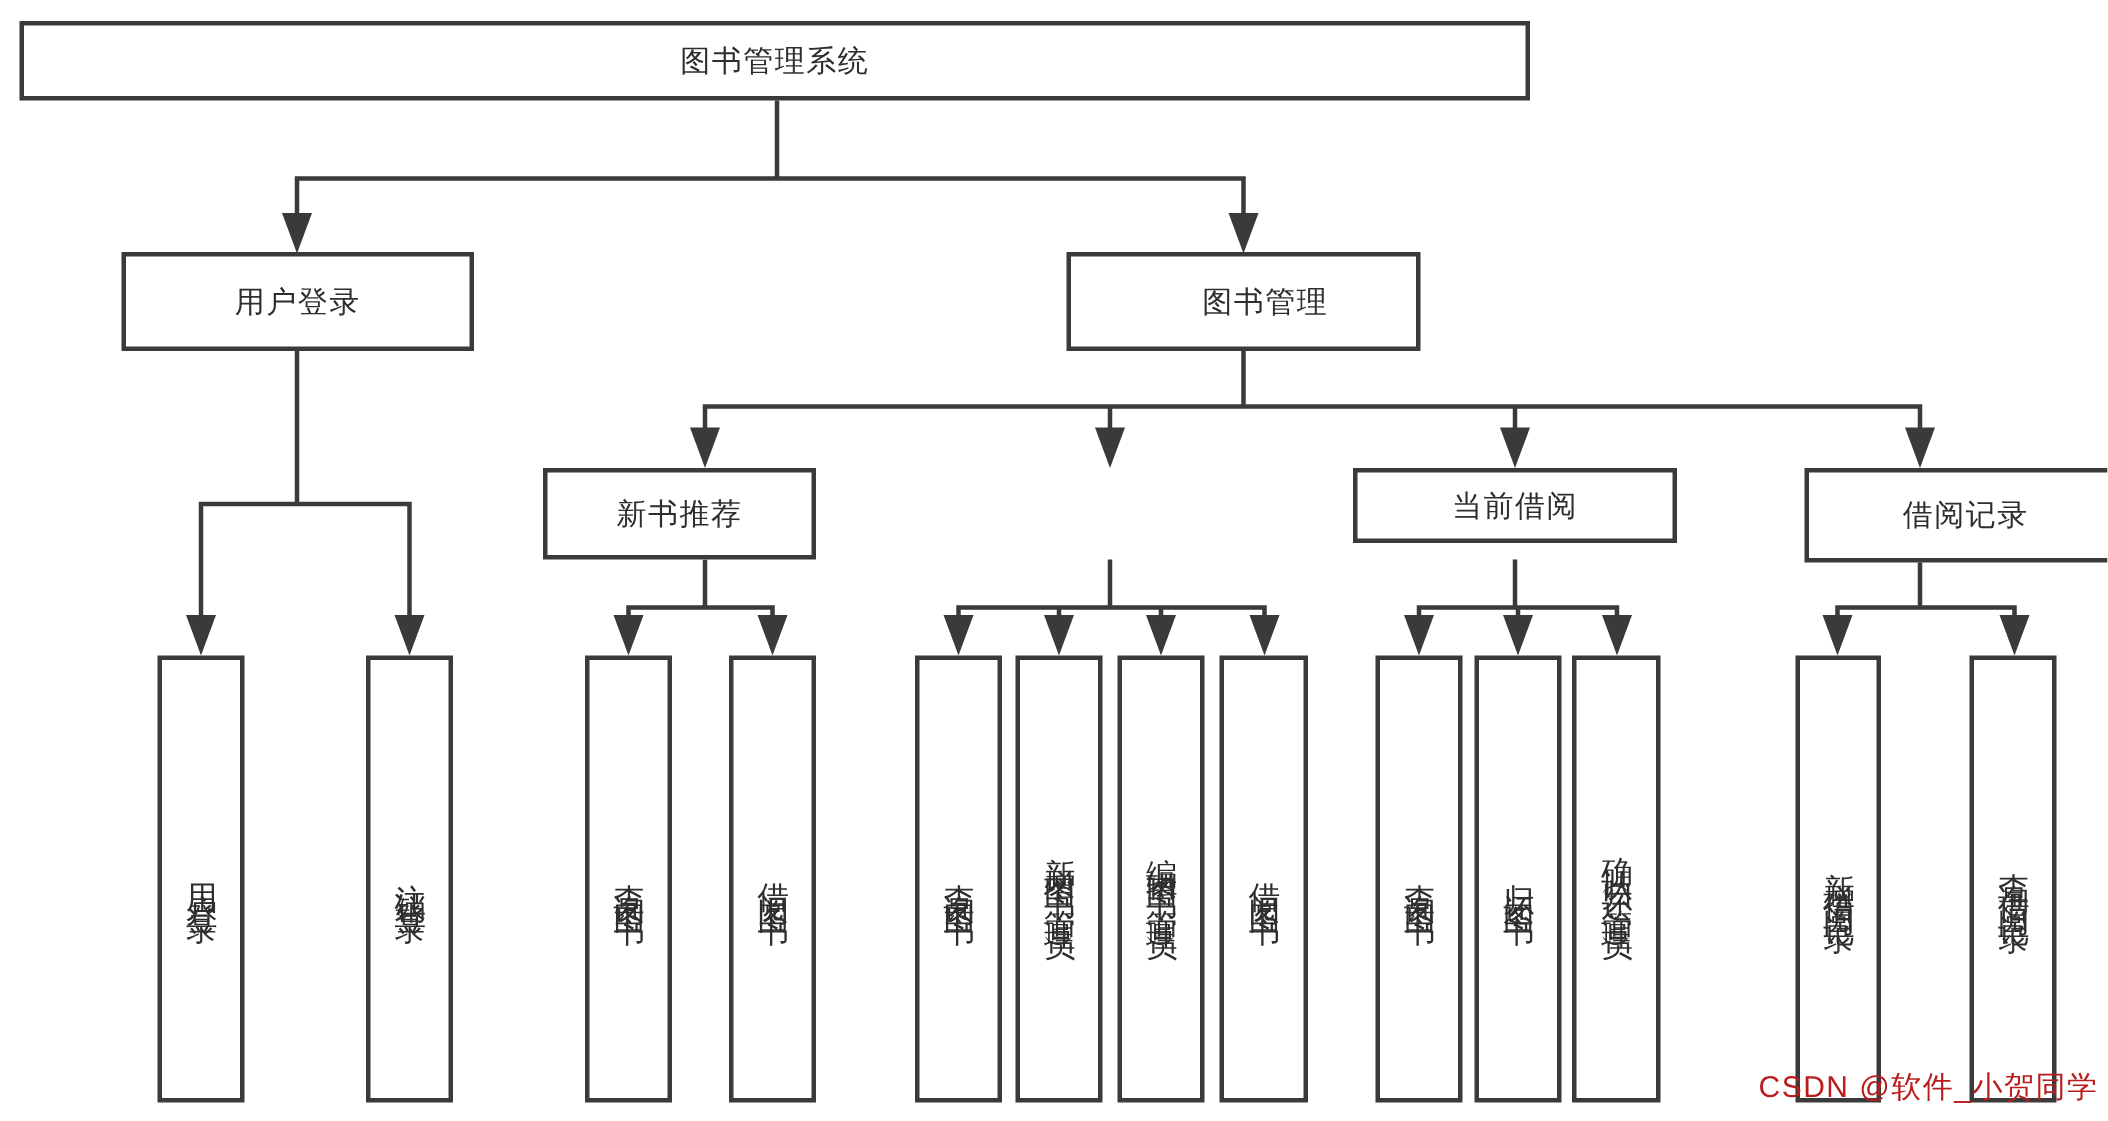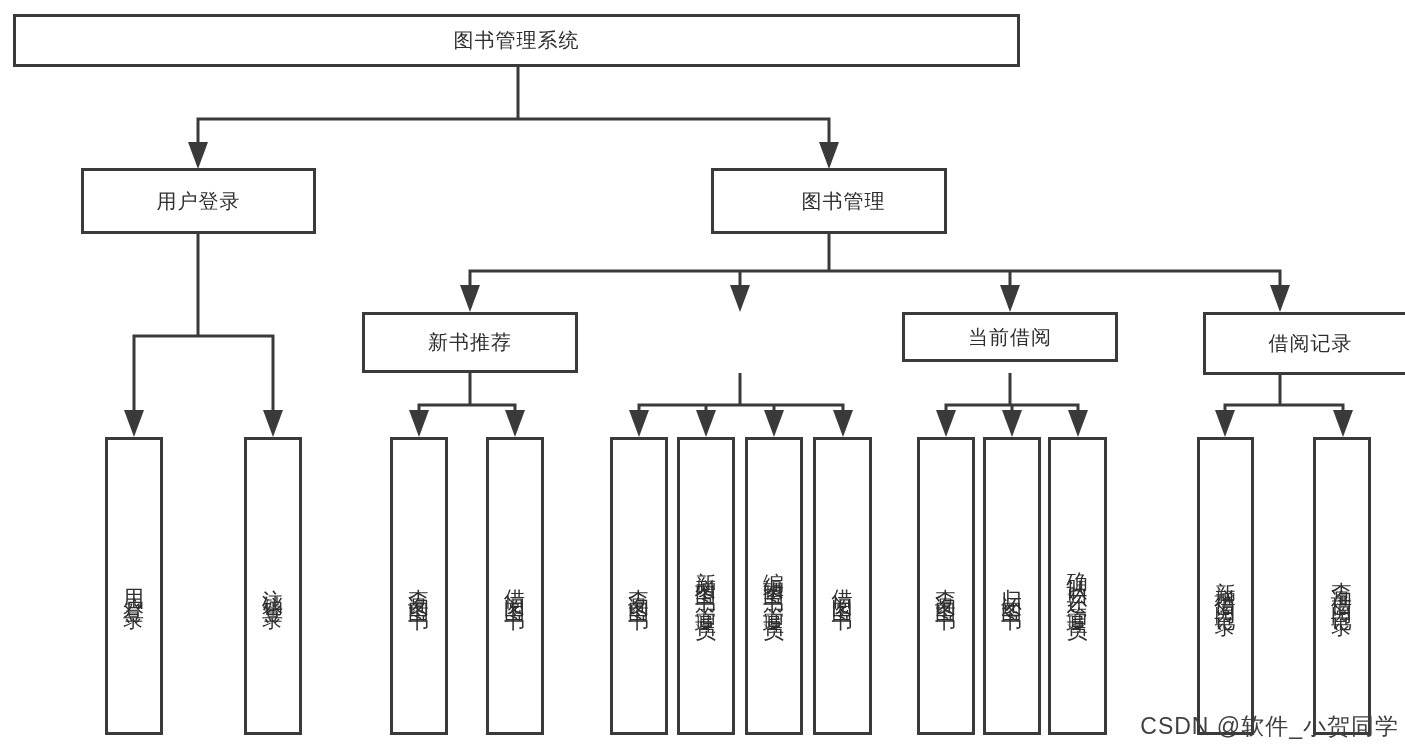--- a/index.html
+++ b/index.html
@@ -46,22 +46,22 @@
     text-orientation: mixed;
     font-size: 21px;
     letter-spacing: 7px;
     line-height: 1;
     white-space: nowrap;
   }
   .watermark {
     position: absolute;
     right: 6px;
     top: 711px;
-    font-size: 23px;
-    color: #404040;
+    font-size: 20px;
+    color: #b91c1c;
     letter-spacing: 1px;
     white-space: nowrap;
     z-index: 5;
   }
 </style>
 </head>
 <body>
 
 <div class="stage">
 
@@ -119,21 +119,21 @@
     <span>图书管理系统</span>
   </div>
 
   <div class="node hbox" style="left:81px; top:168px; width:235px; height:66px;">
     <span>用户登录</span>
   </div>
   <div class="node hbox" style="left:711px; top:168px; width:236px; height:66px;padding-left:29px;">
     <span>图书管理</span>
   </div>
 
-  <div class="node hbox" style="left:362px; top:312px; width:216px; height:61px;font-family:Liberation Mono, monospace;">
+  <div class="node hbox" style="left:362px; top:312px; width:182px; height:61px;font-family:Liberation Mono, monospace;">
     <span>新书推荐</span>
   </div>
   <div class="node hbox" style="left:902px; top:312px; width:216px; height:50px;">
     <span>当前借阅</span>
   </div>
   <div class="node hbox" style="left:1203px; top:312px; width:215px; height:63px;">
     <span>借阅记录</span>
   </div>
 
   <div class="node vbox" style="left:105px; top:437px; width:58px; height:298px;">

